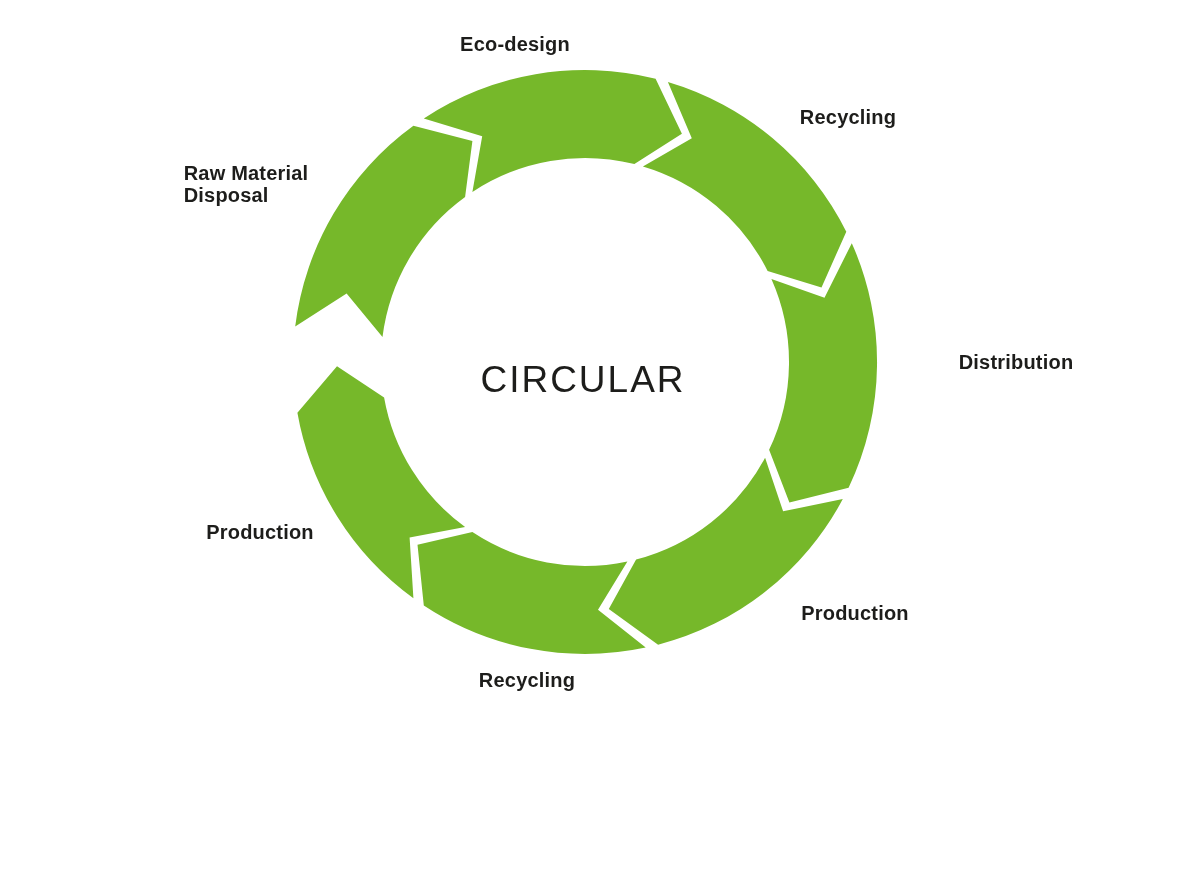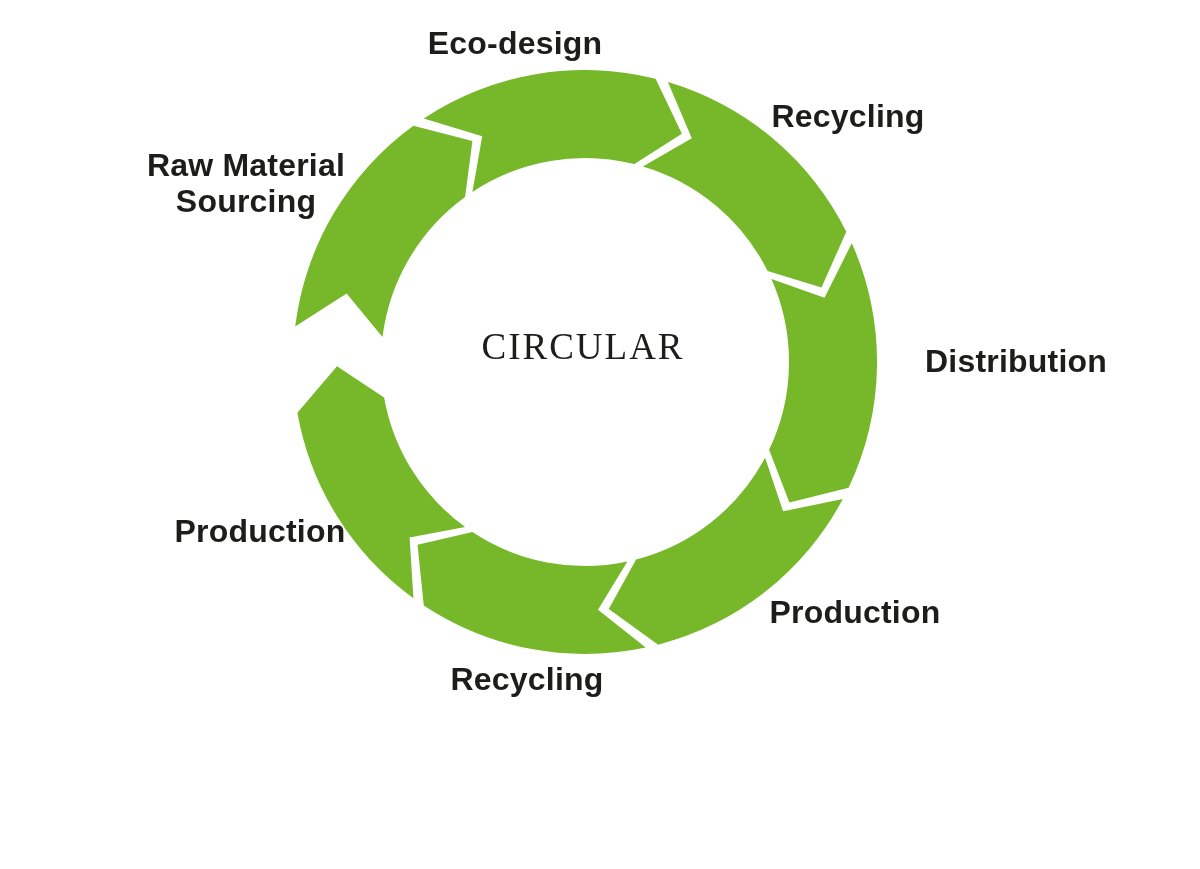--- a/index.html
+++ b/index.html
@@ -21,39 +21,39 @@
     position: absolute;
     left: 0; top: 0;
     width: 1200px; height: 869px;
     display: block;
   }
   .seg-label {
     position: absolute;
     transform: translate(-50%, -50%);
     font-family: "Liberation Sans", sans-serif;
     font-weight: 700;
-    font-size: 32px;
+    font-size: 20px;
     letter-spacing: 0.2px;
     color: var(--text);
     white-space: pre-line;
-    text-align: center;
+    text-align: left;
     line-height: 1.12;
   }
   .lbl-eco          { left: 515px; top: 44px;  }
   .lbl-production   { left: 848px; top: 117px; }
   .lbl-distribution { left: 1016px; top: 362px; }
   .lbl-consumption  { left: 855px; top: 613px; }
   .lbl-disposal     { left: 527px; top: 680px; }
   .lbl-recycling    { left: 260px; top: 532px; }
   .lbl-raw          { left: 246px; top: 184px; }
   .center-title {
     position: absolute;
-    left: 583px; top: 346px;
+    left: 583px; top: 379px;
     transform: translate(-50%, -50%);
-    font-family: Liberation Serif, serif;
+    font-family: Liberation Sans, sans-serif;
     font-weight: 300;
     font-size: 37px;
     letter-spacing: 2px;
     line-height: 45px;
     color: var(--text);
     text-align: center;
     white-space: nowrap;
   }
 </style>
 </head>
@@ -77,19 +77,19 @@
 
   <div class="seg-label lbl-distribution">Distribution</div>
 
   <div class="seg-label lbl-consumption">Production</div>
 
   <div class="seg-label lbl-disposal">Recycling</div>
 
   <div class="seg-label lbl-recycling">Production</div>
 
   <div class="seg-label lbl-raw">Raw Material
-Sourcing</div>
+Disposal</div>
 
   <div class="center-title">
     <div>CIRCULAR</div>
   </div>
 
 </div>
 
 </body></html>

